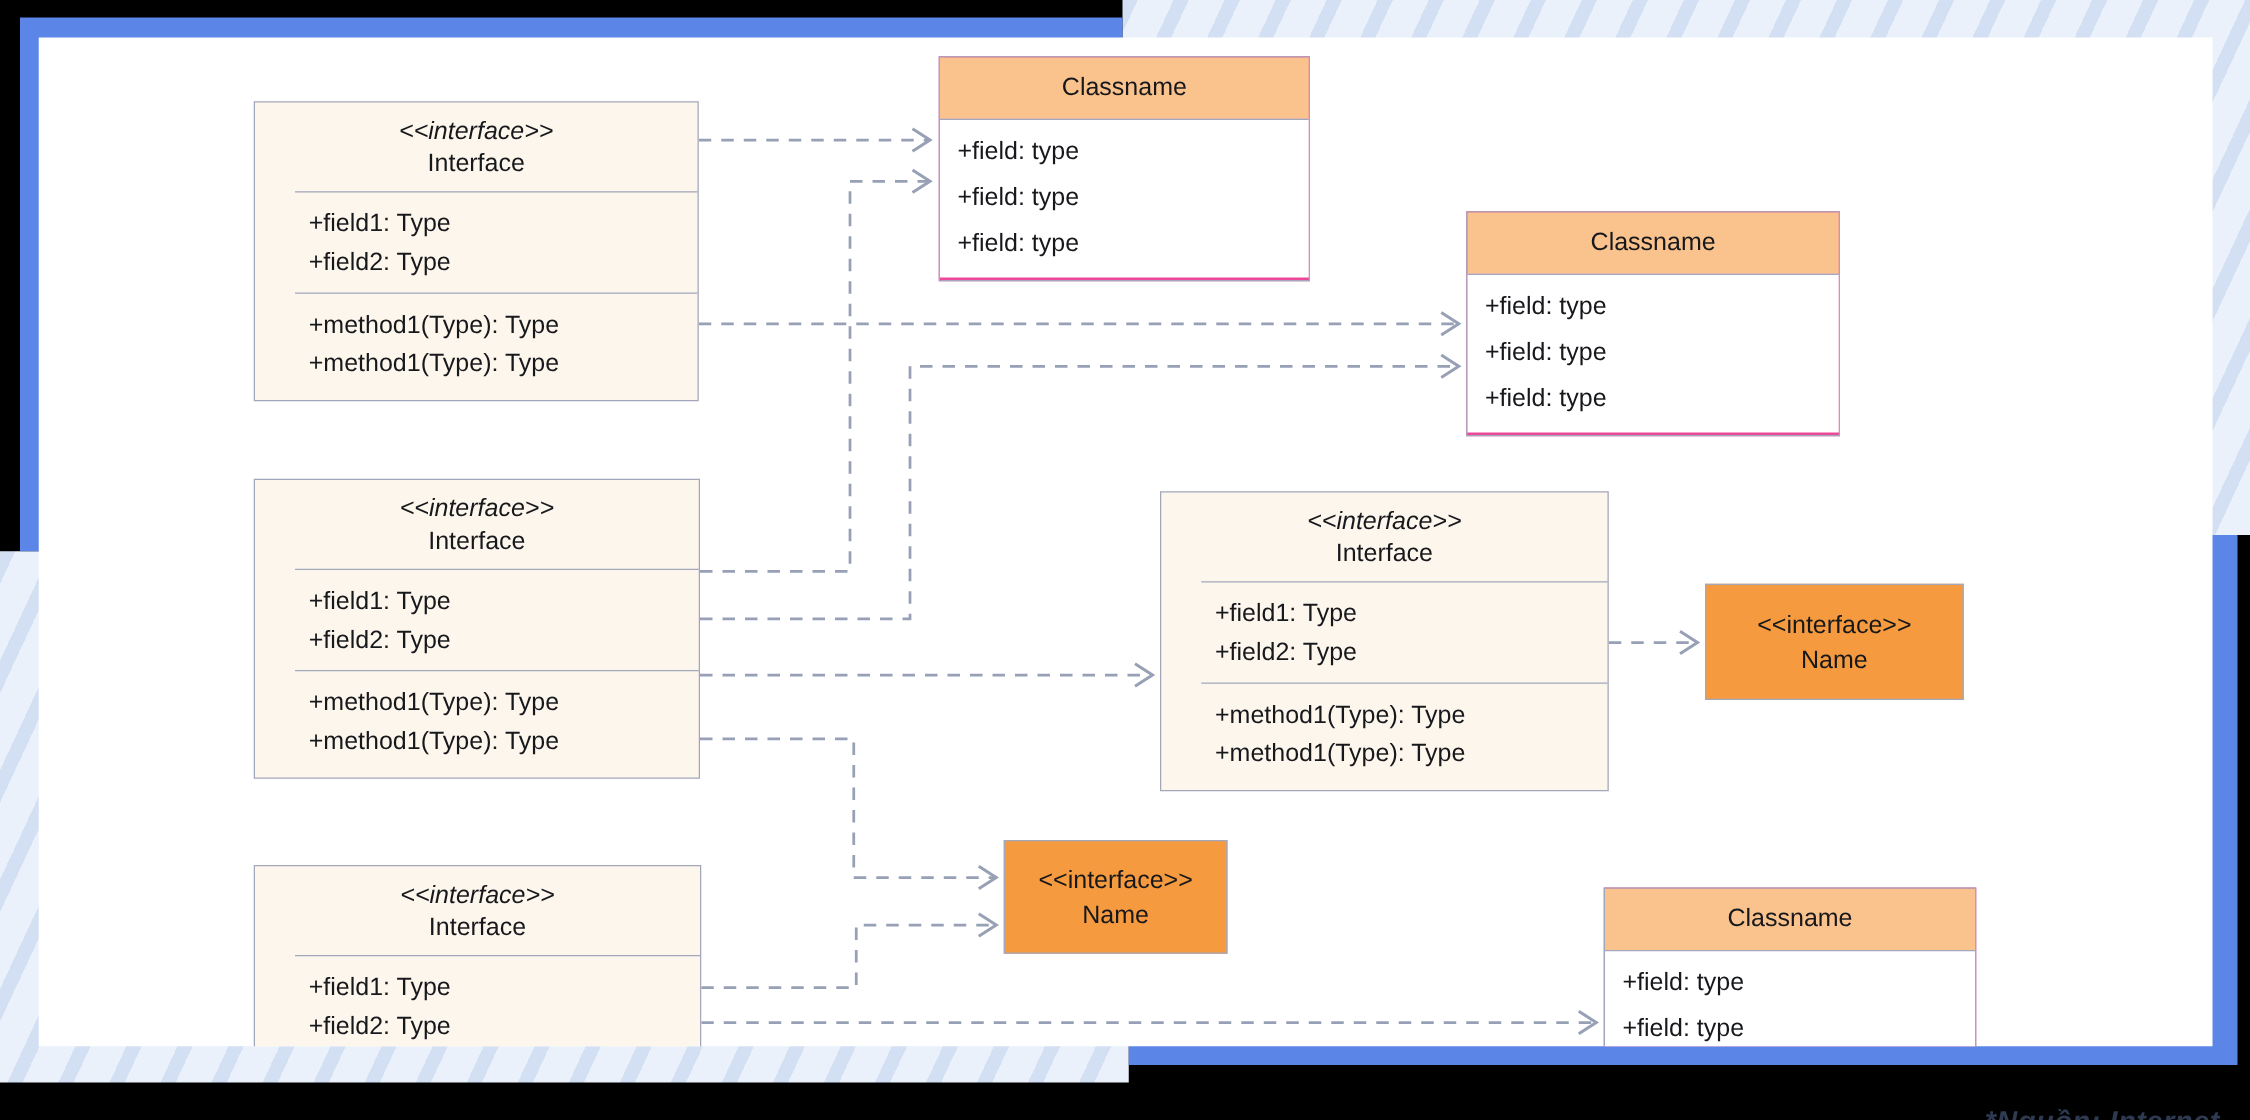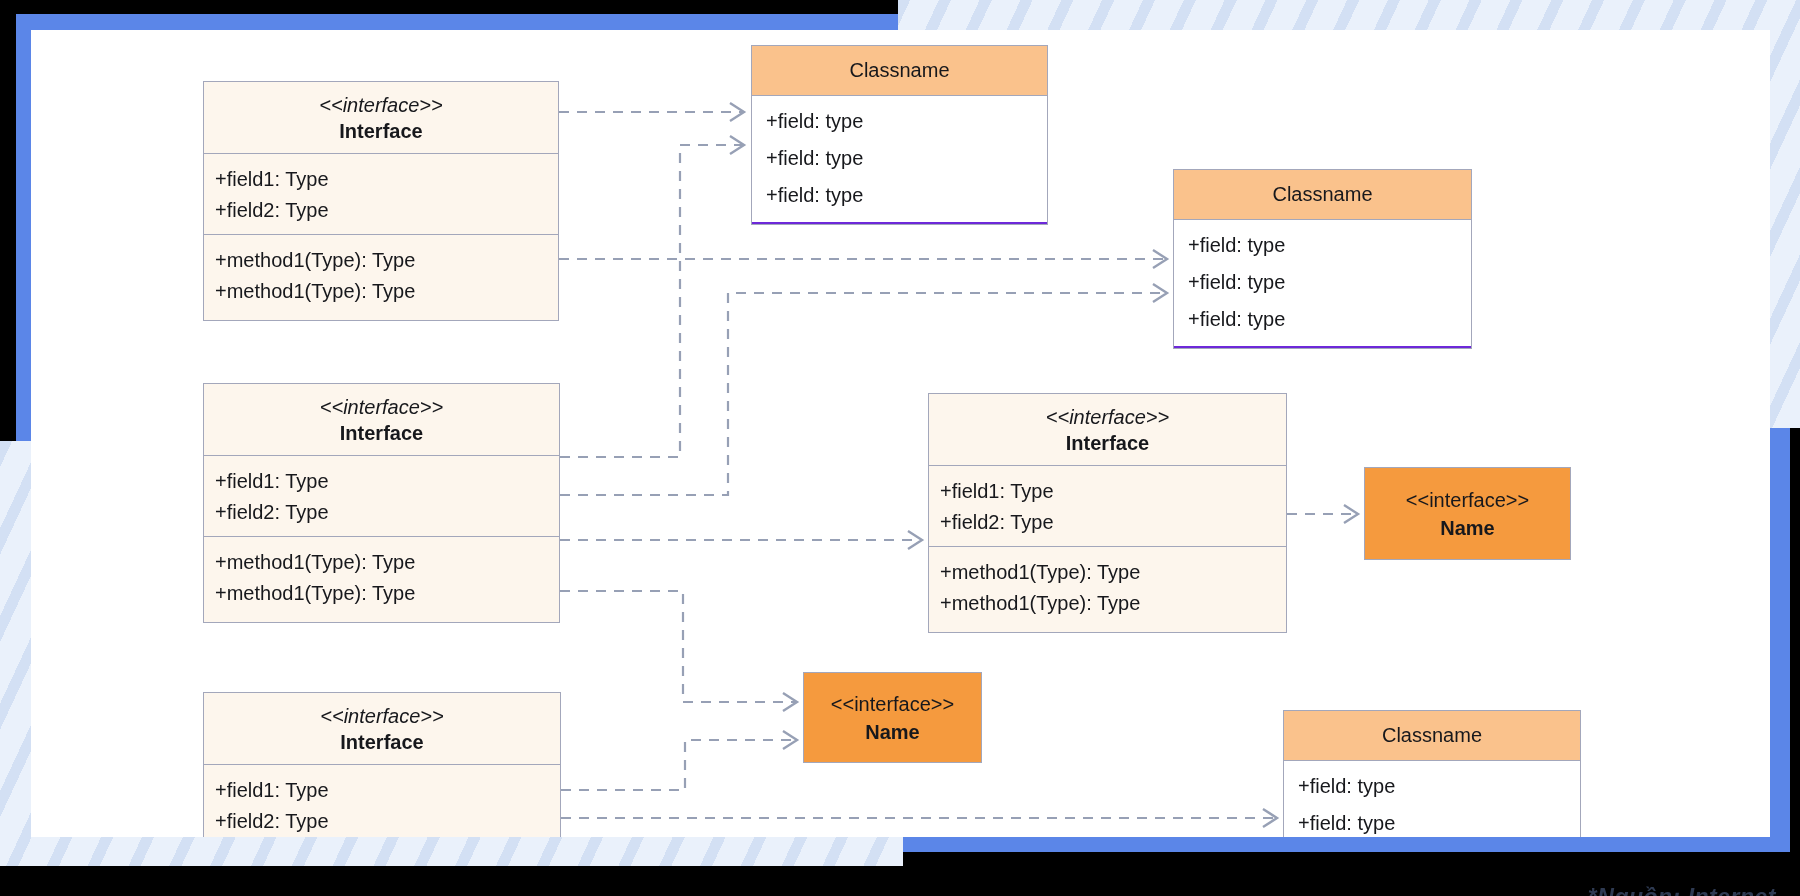--- a/index.html
+++ b/index.html
@@ -29,38 +29,38 @@
   #slide {
     position:absolute; left:31px; top:30px; width:1739px; height:807px;
     background:#ffffff; overflow:hidden;
   }
   #connector-layer { position:absolute; left:0; top:0; width:1739px; height:807px; }
   .uml-box {
     position:absolute;
     border:1.6px solid var(--border,#a3a7bb);
     color:var(--text,#17181c);
     font-size:20px;
-    background:#6d28d9;
+    background:#ec4899;
   }
   .uml-box.interface { background:var(--iface-fill,#fdf6ed); }
   .uml-box.name {
     background:var(--orange,#f59a3e);
     display:flex; flex-direction:column; align-items:center; justify-content:center;
     line-height:28px;
   }
   .compartment { border-top:1.6px solid var(--border,#a3a7bb); }
   .compartment.first { border-top:none; }
   .title-comp {
     display:flex; flex-direction:column; align-items:center; justify-content:center;
     line-height:26px;
   }
   .stereotype { font-style:italic; }
   .name .stereotype { font-style:normal; }
-  .box-name { font-weight:bold; }
-  .member-comp { padding:10px 0 0 11px; line-height:31px; }
+  .box-name { font-weight:normal; }
+  .member-comp { padding:10px 0 0 11px; line-height:31px;margin-left:32px; }
   .class-header {
     background:var(--class-header,#fac28c);
     display:flex; align-items:center; justify-content:center;
   }
   .class-body { padding:7px 0 0 14px; line-height:37px; background:#fff; }
   #caption {
     position:absolute; right:24px; top:884px;
     font-style:italic; font-weight:bold; font-size:23px;
     color:var(--caption,#2e3a52);
     letter-spacing:0.5px;

